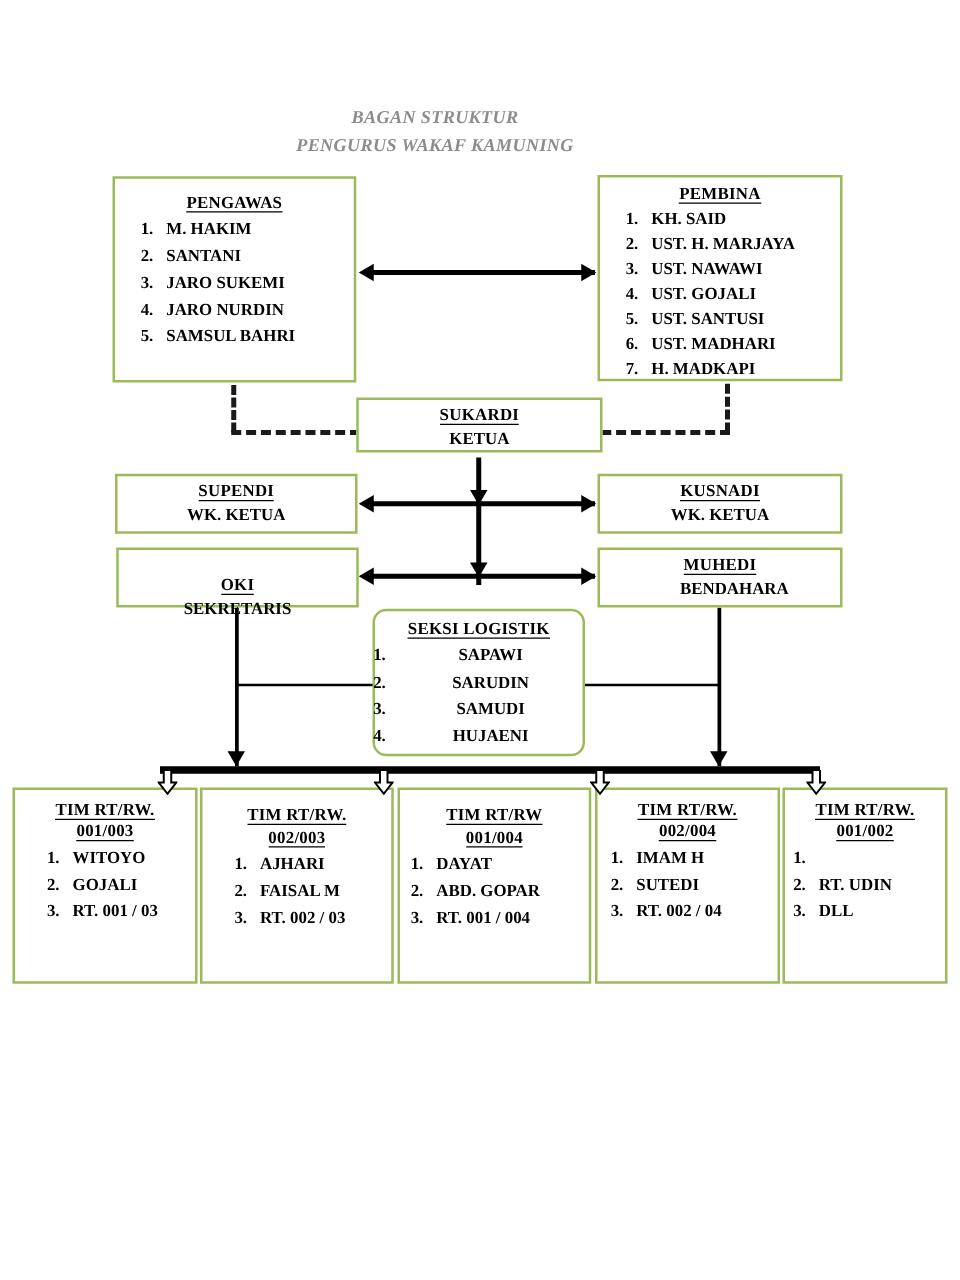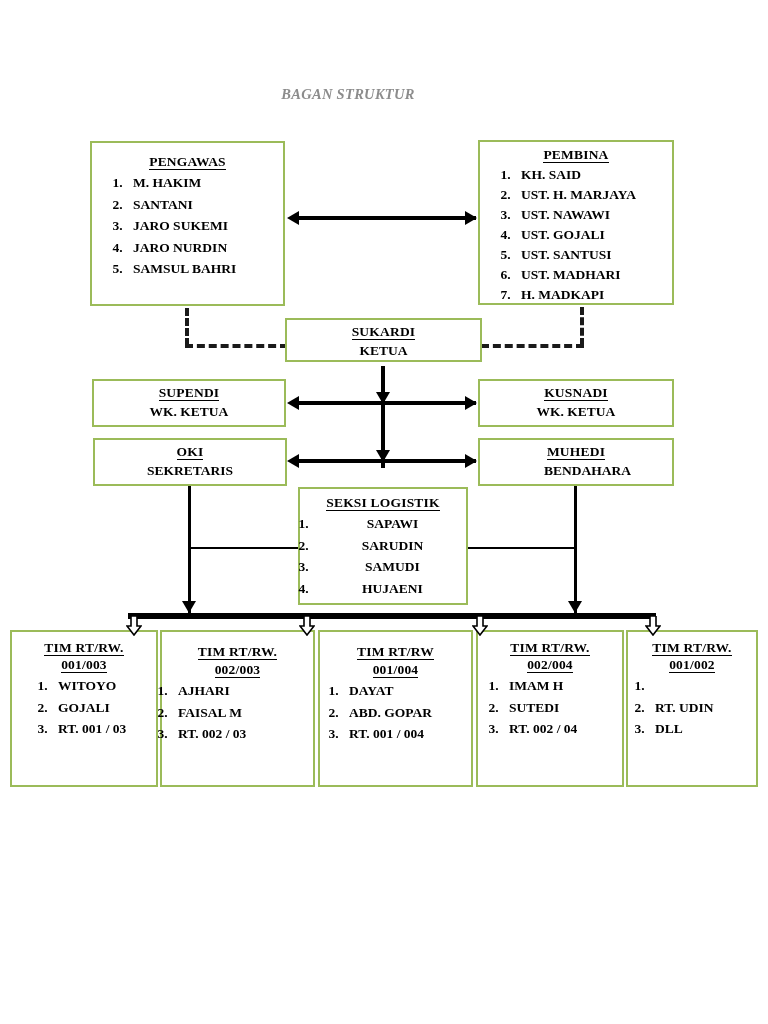--- a/index.html
+++ b/index.html
@@ -127,20 +127,21 @@
     background: #000;
     z-index: 3;
   }
 </style>
 </head>
 <body>
 
 <div id="page">
 
   <div class="title l1">BAGAN STRUKTUR</div>
+  <div class="title l2">PENGURUS WAKAF KAMUNING</div>
 
   <div class="box" id="box-pengawas" style="left:90px; top:141px; width:195px; height:165px;">
     <div class="box-head" style="margin-top:11px;"><span>PENGAWAS</span></div>
     <ol class="members">
       <li>M. HAKIM</li>
       <li>SANTANI</li>
       <li>JARO SUKEMI</li>
       <li>JARO NURDIN</li>
       <li>SAMSUL BAHRI</li>
     </ol>
@@ -186,34 +187,34 @@
   <div class="box" id="box-kusnadi" style="left:478px; top:379px; width:196px; height:48px;">
     <div class="box-head" style="margin-top:4px;"><span>KUSNADI</span></div>
     <div class="box-sub" style="margin-top:3px;">WK. KETUA</div>
   </div>
 
   <div class="hline" style="left:292px; top:401px; width:184px; height:4px;"></div>
   <div class="arrow left" style="left:287px; top:396px;"></div>
   <div class="arrow right" style="left:465px; top:396px;"></div>
 
   <div class="box" id="box-oki" style="left:93px; top:438px; width:194px; height:48px;">
-    <div class="box-head" style="margin-top:4px;"><span>OKI</span></div>
+    <div class="box-head" style="margin-top:20px;"><span>OKI</span></div>
     <div class="box-sub" style="margin-top:3px;">SEKRETARIS</div>
   </div>
 
   <div class="box" id="box-muhedi" style="left:478px; top:438px; width:196px; height:48px;">
     <div class="box-head" style="margin-top:4px;"><span>MUHEDI</span></div>
     <div class="box-sub" style="margin-top:3px;margin-left:23px;">BENDAHARA</div>
   </div>
 
   <div class="hline" style="left:292px; top:459px; width:184px; height:4px;"></div>
   <div class="arrow left" style="left:287px; top:454px;"></div>
   <div class="arrow right" style="left:465px; top:454px;"></div>
 
-  <div class="box" id="box-logistik" style="left:298px; top:487px; width:170px; height:118px;">
+  <div class="box" id="box-logistik" style="left:298px; top:487px; width:170px; height:118px;border-radius:11px;">
     <div class="box-head" style="margin-top:6px;"><span>SEKSI LOGISTIK</span></div>
     <ol class="members" style="padding-left:12px;text-align:center;">
       <li>SAPAWI</li>
       <li>SARUDIN</li>
       <li>SAMUDI</li>
       <li>HUJAENI</li>
     </ol>
   </div>
 
   <div class="vline" style="left:188px; top:486px; width:3px; height:127px;"></div>
@@ -255,21 +256,21 @@
     <ol class="members" style="padding-left:39px;">
       <li>WITOYO</li>
       <li>GOJALI</li>
       <li>RT. 001 / 03</li>
     </ol>
   </div>
 
   <div class="box" style="left:160px; top:630px; width:155px; height:157px;">
     <div class="box-head" style="margin-top:12px;"><span>TIM RT/RW.</span></div>
     <div class="box-head" style="margin-top:2px;"><span>002/003</span></div>
-    <ol class="members" style="padding-left:9px;">
+    <ol class="members" style="padding-left:39px;">
       <li>AJHARI</li>
       <li>FAISAL M</li>
       <li>RT. 002 / 03</li>
     </ol>
   </div>
 
   <div class="box" style="left:318px; top:630px; width:155px; height:157px;">
     <div class="box-head" style="margin-top:12px;"><span>TIM RT/RW</span></div>
     <div class="box-head" style="margin-top:2px;"><span>001/004</span></div>
     <ol class="members" style="padding-left:22px;">

